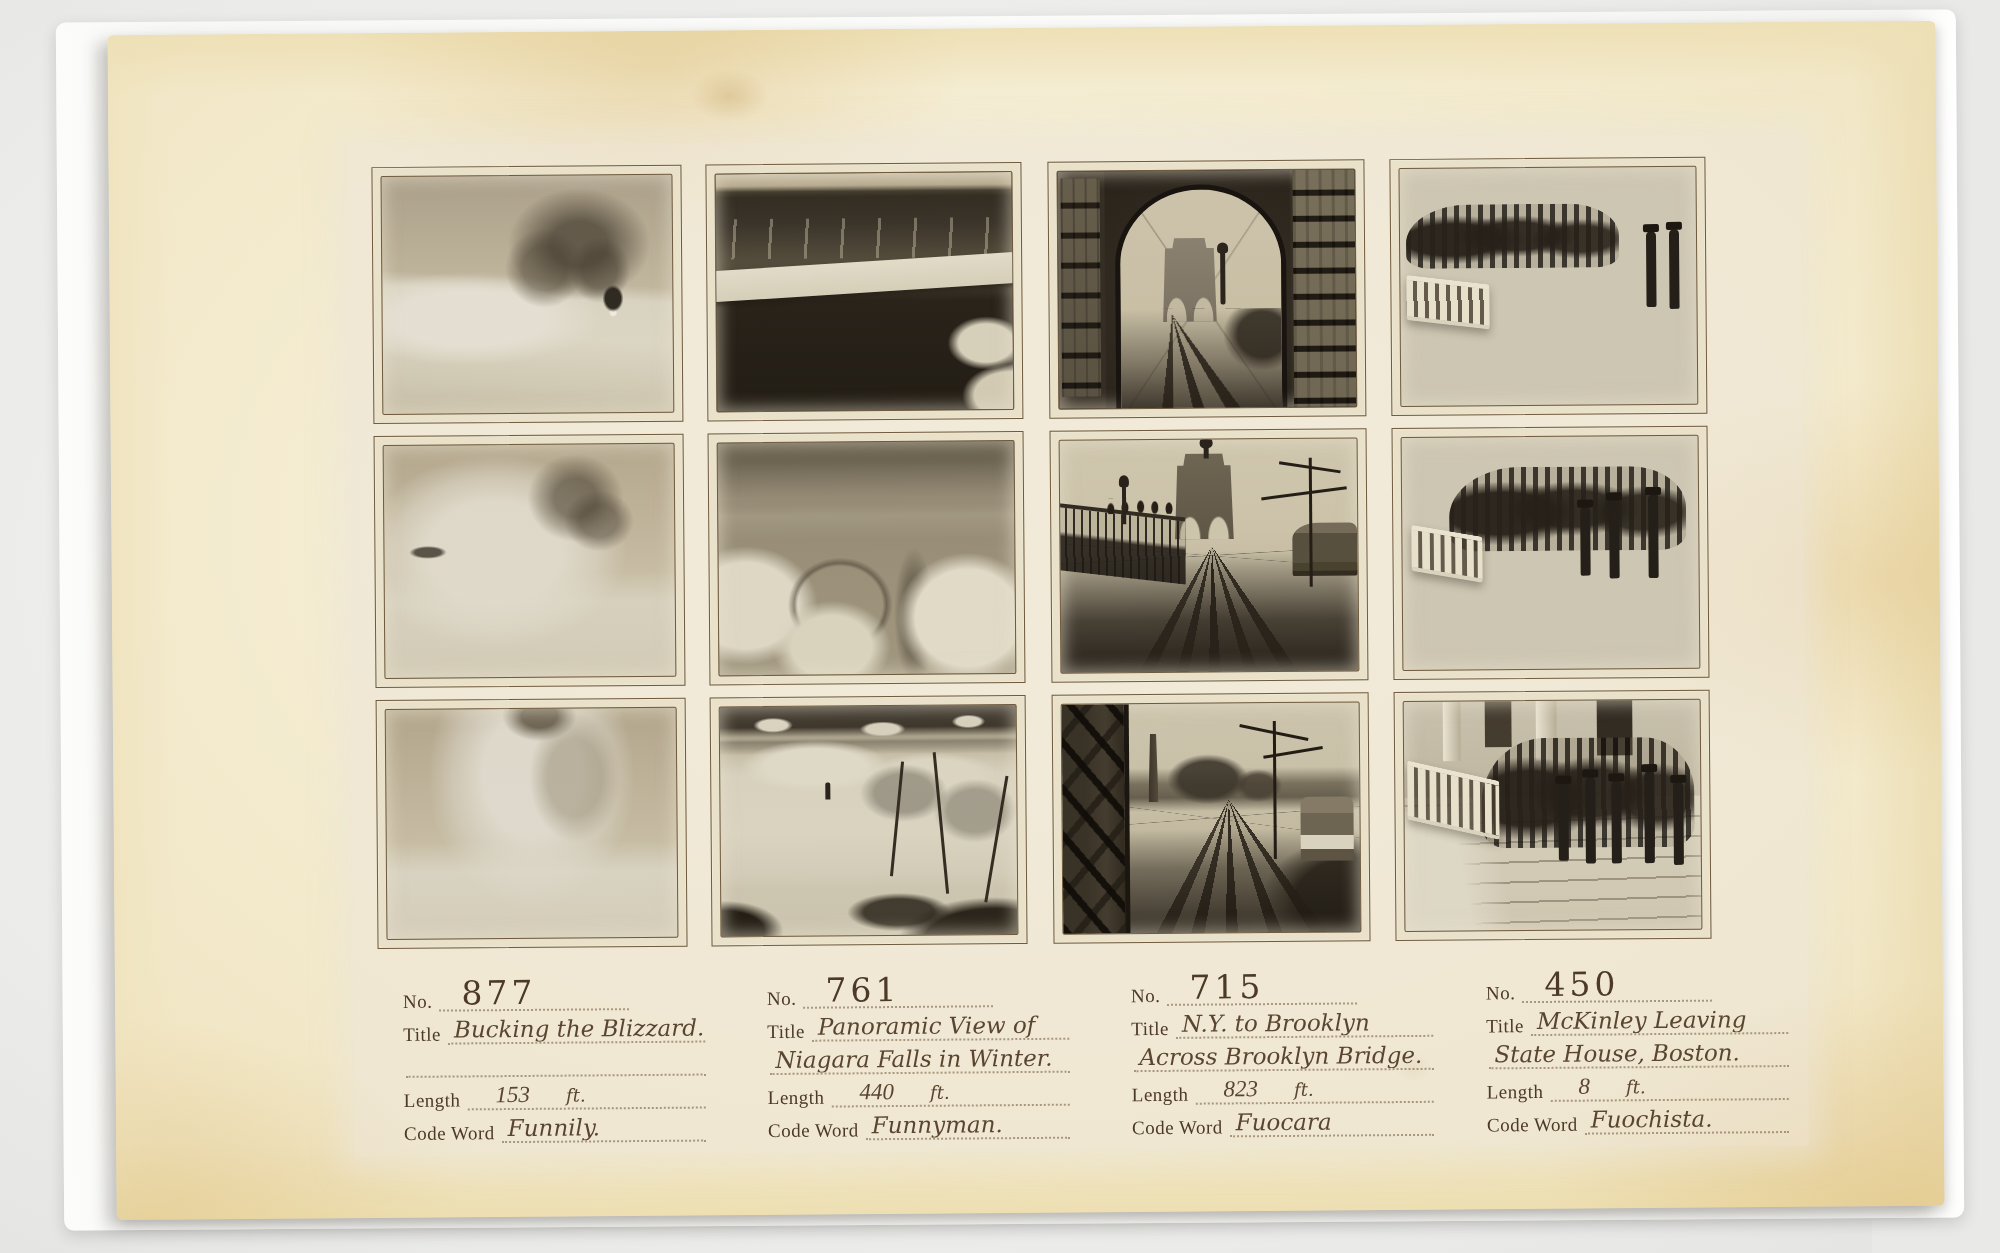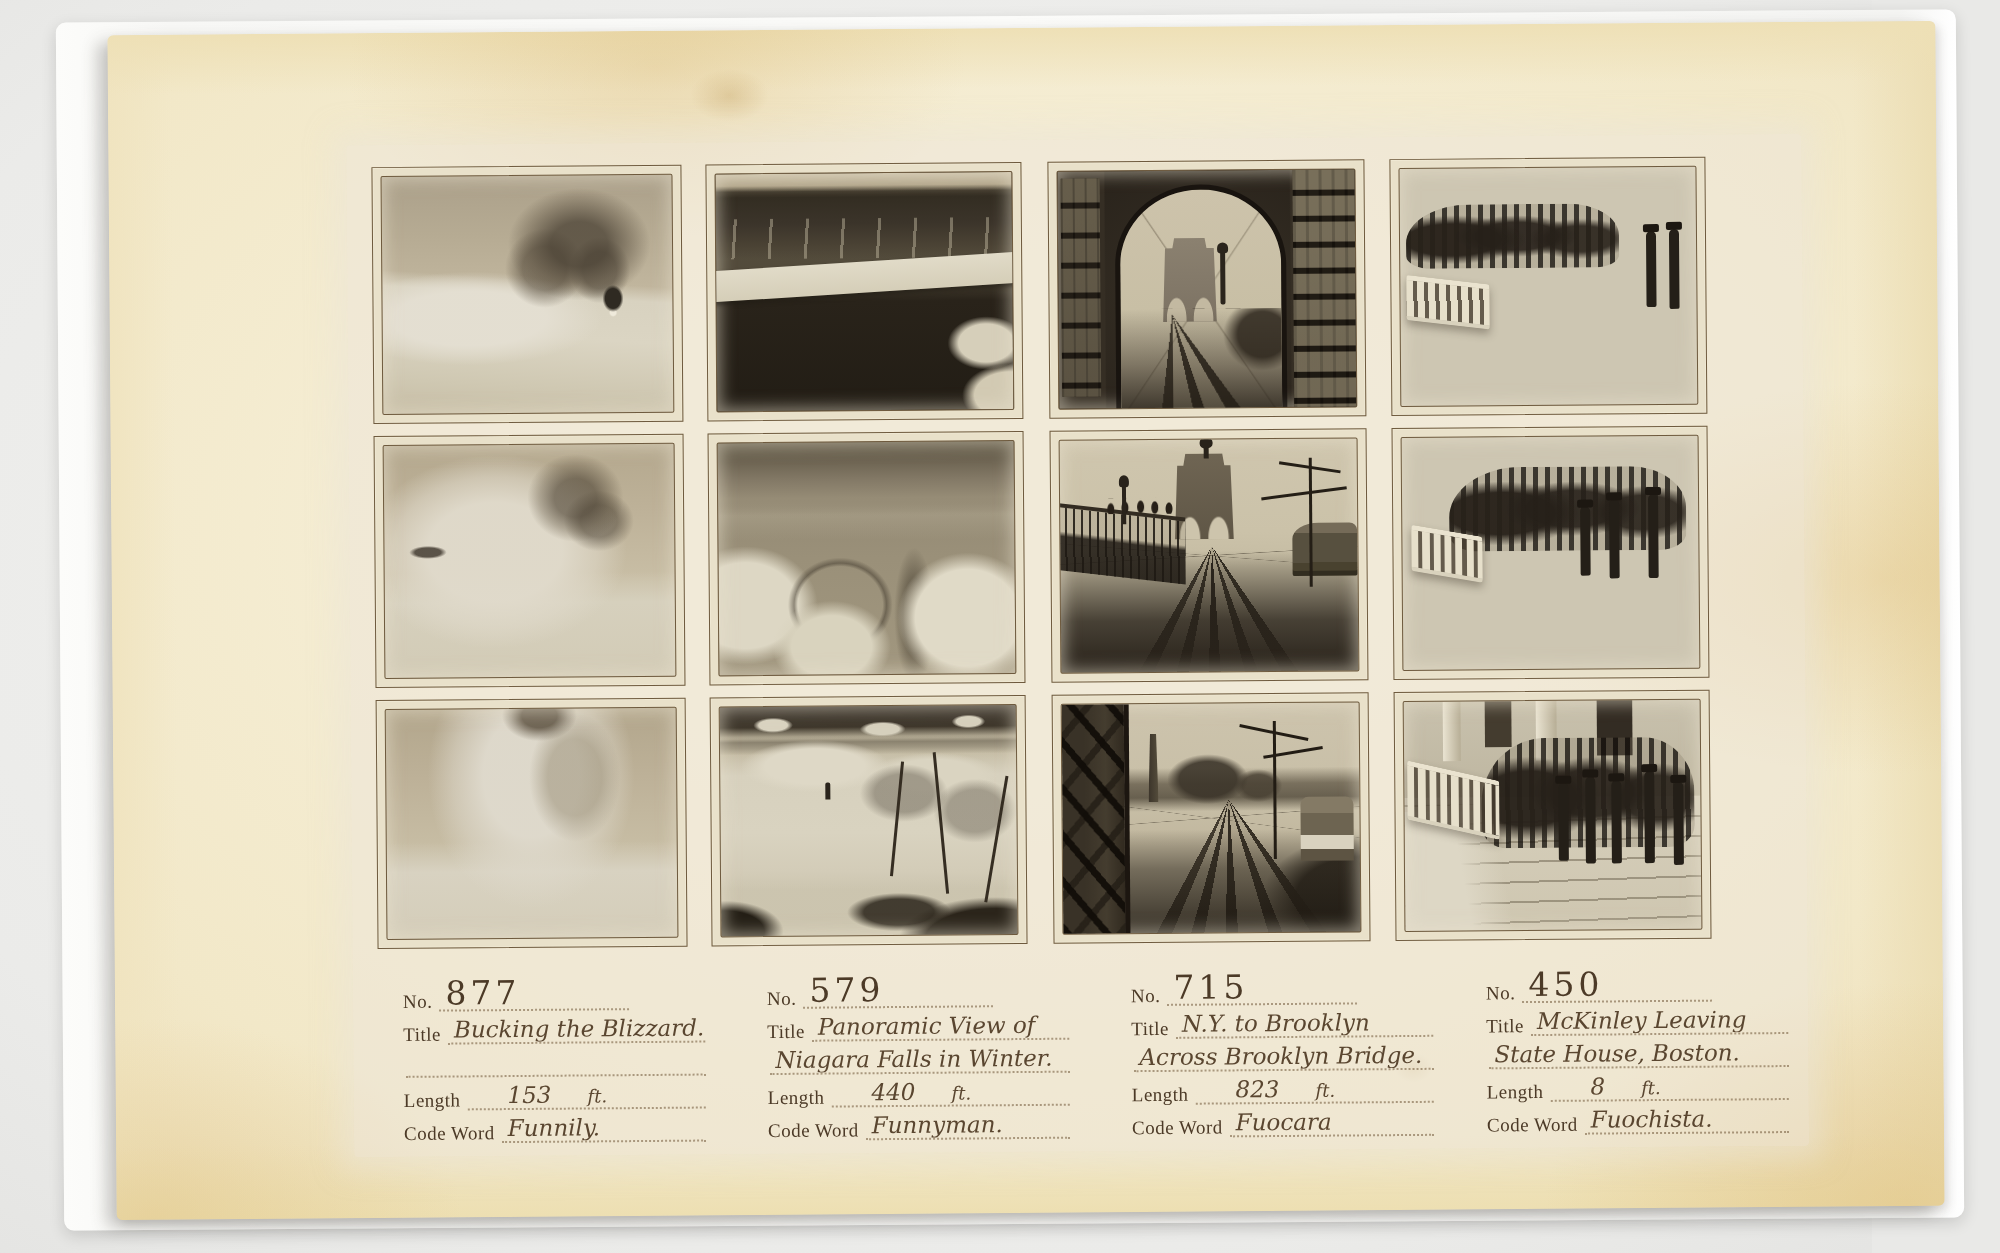--- a/index.html
+++ b/index.html
@@ -342,23 +342,23 @@
     flex:1;border-bottom:2px dotted rgba(112,86,54,.55);
     padding:0 2px 1px 6px;min-height:8px;white-space:nowrap;overflow:hidden;
   }
   .dotfield.fieldA{flex:none;width:60%;}
   .hw{
     font-family:"DejaVu Serif", serif;font-style:italic;font-size:23px;line-height:1.05;
     color:#5a4630;
   }
   .number{
     font-family:"DejaVu Serif", serif;font-size:33px;line-height:.9;
-    color:#4c3a27;letter-spacing:4px;
-  }
-  .val{margin-left:34px;}
+    color:#4c3a27;letter-spacing:4px;margin-left:16px;
+  }
+  .val{margin-left:22px;font-family:Liberation Serif, serif;}
   .unit{margin-left:36px;font-size:18px;}
   .line2 .hw{margin-left:2px;}
 </style>
 </head>
 <body>
 
 <div class="scan">
   <div class="backing"></div>
   <div class="card">
     <div class="sheet"></div>
@@ -466,21 +466,21 @@
       </div>
       <div class="cap-row">
         <span class="lbl">Code Word</span>
         <span class="dotfield hw">Funnily.</span>
       </div>
     </div>
 
     <div class="caption cap2">
       <div class="cap-row rowA">
         <span class="lbl">No.</span>
-        <span class="dotfield fieldA"><span class="number">579</span></span>
+        <span class="dotfield fieldA"><span class="number">761</span></span>
       </div>
       <div class="cap-row">
         <span class="lbl">Title</span>
         <span class="dotfield hw">Panoramic View of</span>
       </div>
       <div class="cap-row line2">
         <span class="dotfield hw">Niagara Falls in Winter.</span>
       </div>
       <div class="cap-row">
         <span class="lbl">Length</span>

